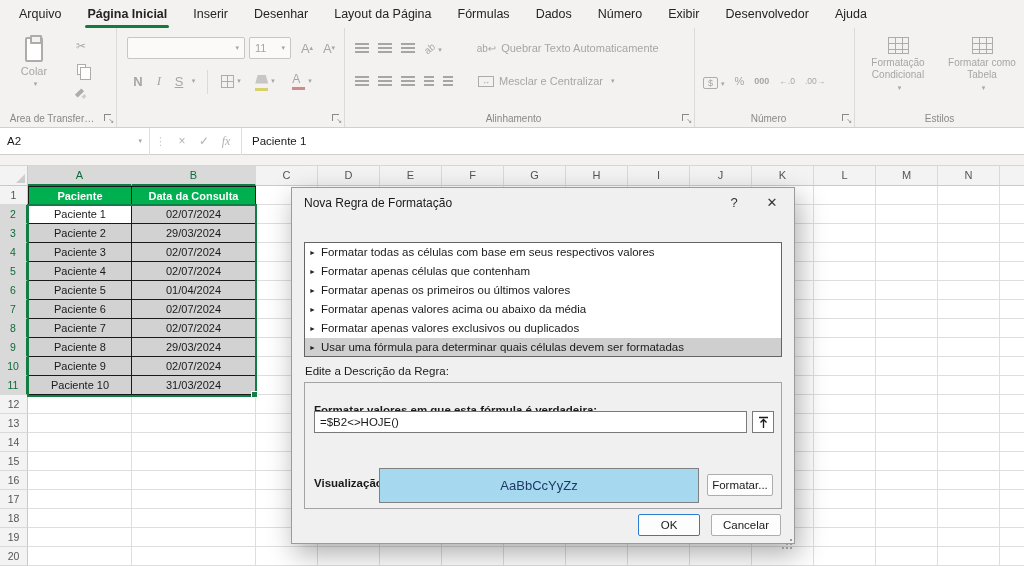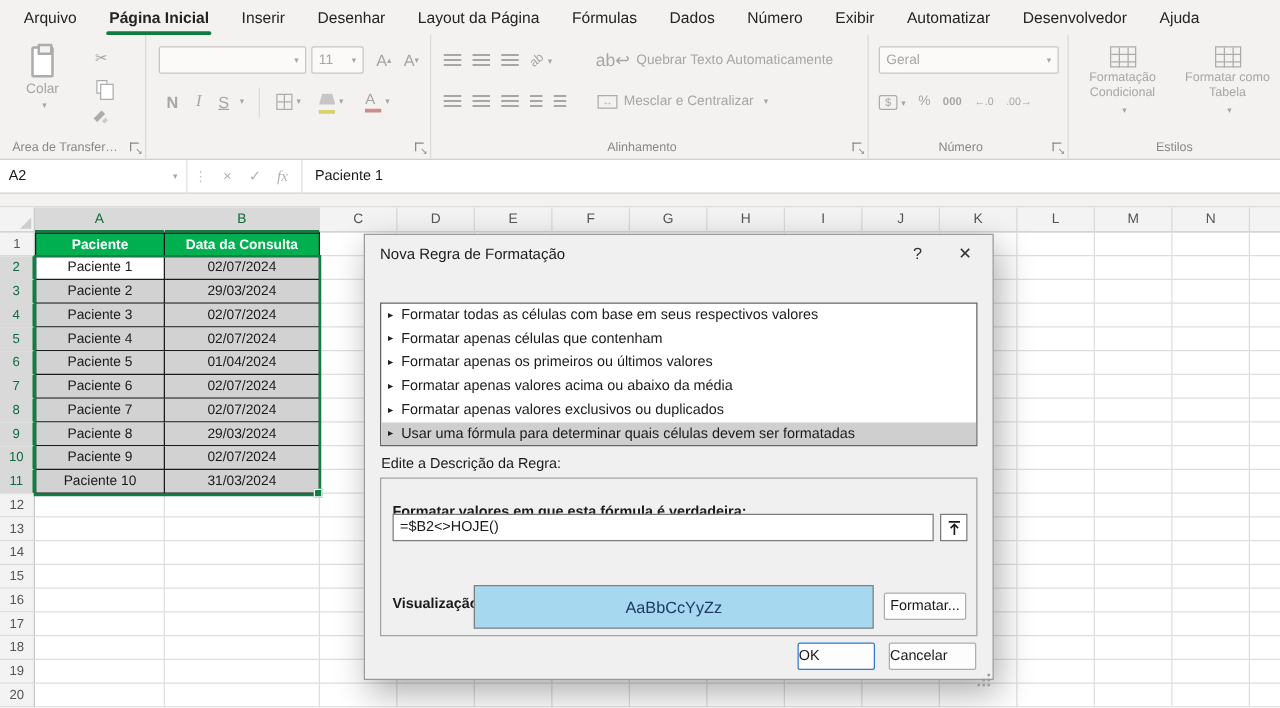--- a/index.html
+++ b/index.html
@@ -44,21 +44,21 @@
     background: linear-gradient(#aeacaa,#aeacaa) 5px 0/1px 11px no-repeat, linear-gradient(#aeacaa,#aeacaa) 0 5px/11px 1px no-repeat; }
   .ico-fill { display:inline-block; width:13px; height:9px; background:#c8c6c4; clip-path:polygon(20% 0,80% 0,100% 100%,0 100%); }
   .colorbar { display:block; width:13px; height:3px; margin-top:1px; }
 
   
   .al-row { position:absolute; left:10px; display:flex; align-items:center; gap:9px; height:22px; }
   .ico-lines { display:inline-block; width:14px; height:10px; background:repeating-linear-gradient(to bottom,#a8a6a4 0 1.5px,transparent 1.5px 4.2px); }
   .orient { font-size:10px; color:#a8a6a4; transform:rotate(0); }
   .orient .ab { display:inline-block; transform:rotate(-40deg); }
   .rib-btn { display:flex; align-items:center; gap:5px; font-size:11px; color:#a8a6a4; white-space:nowrap; }
-  .mini-ico { font-size:14px; color:#a8a6a4; }
+  .mini-ico { font-size:10px; color:#a8a6a4; }
   .merge-ico { display:inline-block; width:16px; height:11px; border:1px solid #aeacaa; font-size:8px; line-height:9px; text-align:center; color:#a8a6a4; }
 
   
   .money-box { display:inline-block; width:15px; height:12px; border:1px solid #aeacaa; border-radius:2px; font-size:9px; line-height:11px; text-align:center; color:#a8a6a4; font-style:normal; }
   .num-ico { font-size:11px; color:#a8a6a4; }
   .num-small { font-size:8.5px; color:#a8a6a4; letter-spacing:0; }
 
   
   .style-btn { position:absolute; top:6px; width:78px; height:88px; display:flex; flex-direction:column; align-items:center; gap:3px; text-align:center; }
   .ico-table { width:21px; height:17px; border:1px solid #aeacaa; margin-top:3px;
@@ -110,42 +110,41 @@
   .rule-item { height:19px; line-height:19px; padding-left:4px; white-space:nowrap; overflow:hidden; font-size:11.5px; }
   .rule-item .bullet { font-size:7px; vertical-align:1px; margin-right:5px; color:#222; }
   .rule-item.selected { background:#cfcfcf; }
   .desc-box { position:absolute; left:12px; right:12px; top:194px; height:127px; border:1px solid #a3a3a3; }
   .formula-label { position:absolute; left:9px; top:21px; font-weight:bold; }
   .formula-input { position:absolute; left:9px; top:28px; right:34px; height:22px; background:#fff; border:1px solid #7a7a7a; font-family:"Liberation Sans",sans-serif; font-size:11.5px; padding:0 5px; color:#1a1a1a; }
   .range-btn { position:absolute; right:7px; top:28px; width:22px; height:22px; background:#fff; border:1px solid #7a7a7a; display:flex; align-items:center; justify-content:center; }
   .preview-label { position:absolute; left:9px; top:94px; font-weight:bold; }
   .preview-box { position:absolute; left:74px; top:85px; width:320px; height:35px; border:1px solid #808080; display:flex; align-items:center; justify-content:center; font-size:13px; color:#1f3864; }
   .format-btn { position:absolute; right:8px; top:91px; width:66px; height:22px; background:#fdfdfd; border:1px solid #adadad; border-radius:2px; text-align:center; line-height:20px; font-size:11.5px; }
-  .dlg-btn { position:absolute; height:22px; border-radius:2px; text-align:left; line-height:20px; font-size:11.5px; background:#fdfdfd; }
+  .dlg-btn { position:absolute; height:22px; border-radius:2px; text-align:center; line-height:20px; font-size:11.5px; background:#fdfdfd; }
   .btn-ok { left:346px; top:326px; width:62px; border:1px solid #2b7cd3; }
   .btn-cancel { left:419px; top:326px; width:70px; border:1px solid #adadad; }
   .grip { position:absolute; right:2px; bottom:2px; width:2px; height:2px; background:#9a9a9a;
     box-shadow:-4px 4px #9a9a9a, 0 4px #9a9a9a, -8px 8px #9a9a9a, -4px 8px #9a9a9a, 0 8px #9a9a9a; }
 </style>
 </head>
 <body>
 
 <div class="app">
 
   <div class="tabs-bar">
       <div class="tab">Arquivo</div>
       <div class="tab active">Página Inicial</div>
       <div class="tab">Inserir</div>
       <div class="tab">Desenhar</div>
       <div class="tab">Layout da Página</div>
       <div class="tab">Fórmulas</div>
       <div class="tab">Dados</div>
       <div class="tab">Número</div>
       <div class="tab">Exibir</div>
-      <div class="tab">Automatizar</div>
       <div class="tab">Desenvolvedor</div>
       <div class="tab">Ajuda</div>
     </div>
 
   <div class="ribbon">
 
     <div class="rgroup" style="left:0;width:117px">
       <div class="paste-btn">
         <span class="ico-clipboard"></span>
         <span class="paste-label">Colar</span>
@@ -218,24 +217,20 @@
           <span class="merge-ico">↔</span>
           <span>Mesclar e Centralizar</span>
           <span class="chev">▾</span>
         </div>
       </div>
       <div class="group-label">Alinhamento</div>
       <div class="launcher"></div>
     </div>
 
     <div class="rgroup" style="left:695px;width:160px">
-      <div class="combo" style="left:8px;top:9px;width:144px">
-        <span class="combo-text">Geral</span>
-        <span class="chev">▾</span>
-      </div>
       <div class="al-row" style="left:8px;top:42px;gap:10px">
         <span><i class="money-box">$</i><span class="chev">▾</span></span>
         <span class="num-ico">%</span>
         <span class="num-ico" style="font-size:9px;font-weight:bold">000</span>
         <span class="num-small">←.0</span>
         <span class="num-small">.00→</span>
       </div>
       <div class="group-label">Número</div>
       <div class="launcher"></div>
     </div>

